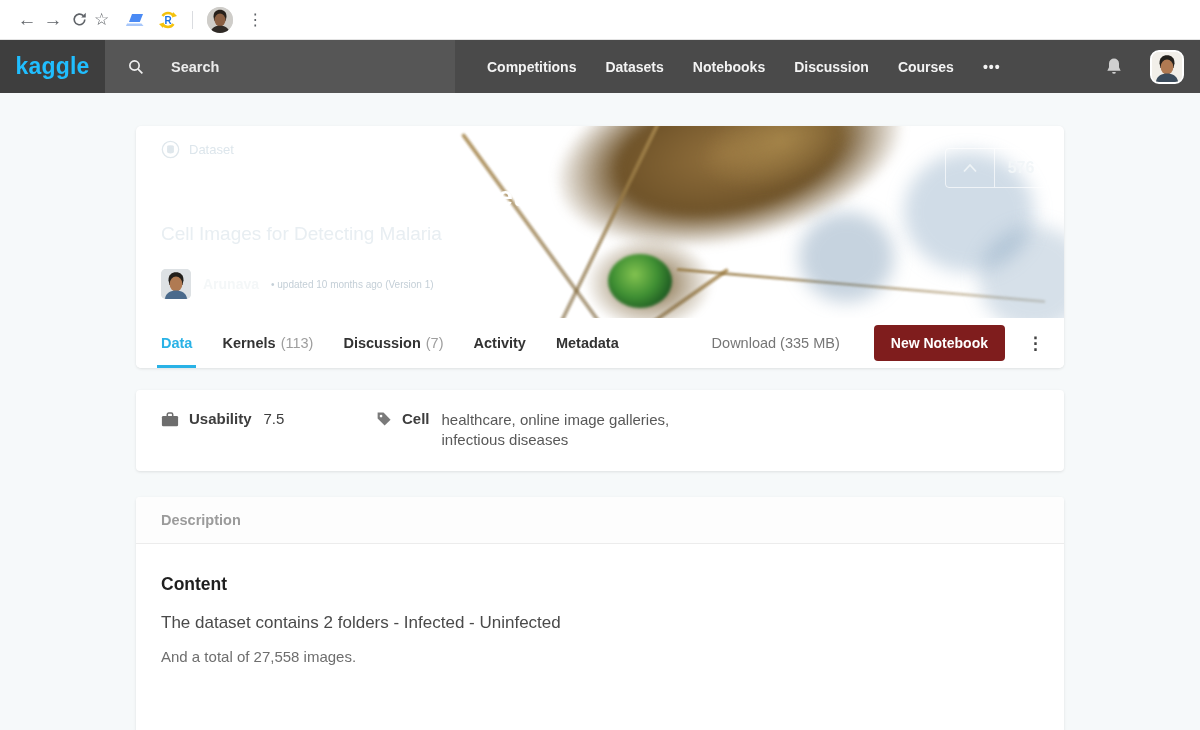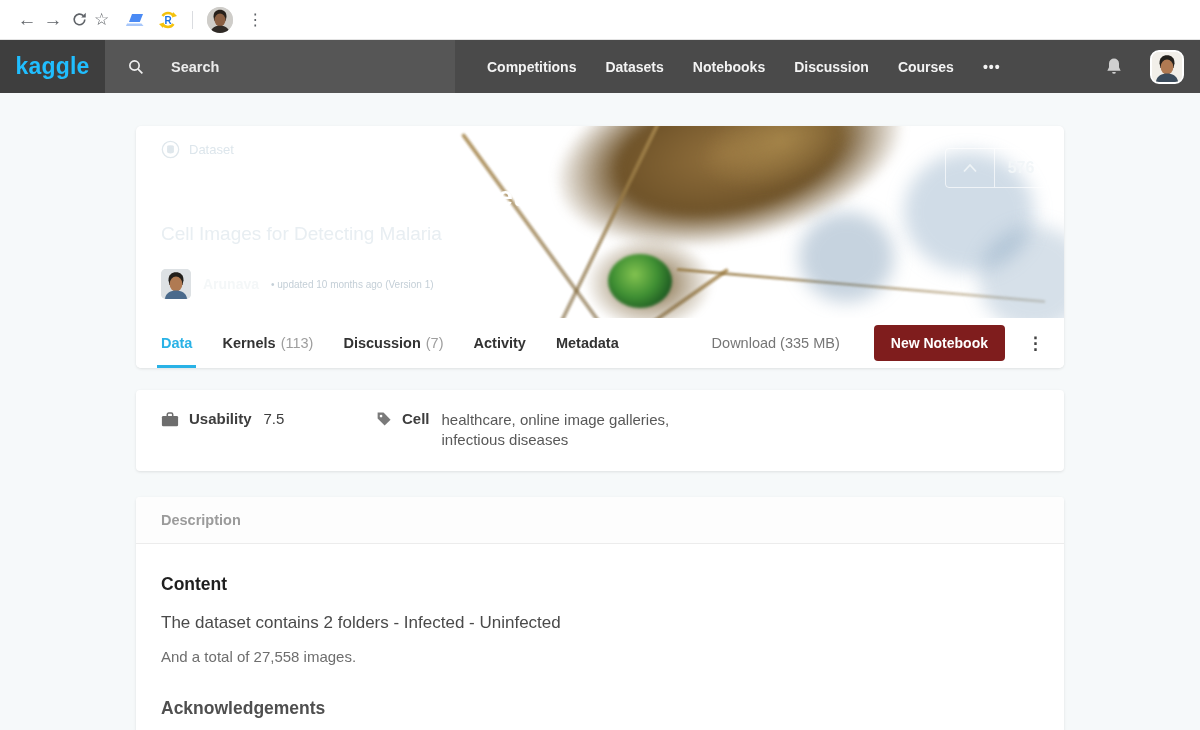--- a/index.html
+++ b/index.html
@@ -277,18 +277,17 @@
       <span class="tags-value">healthcare, online image galleries, infectious diseases</span>
     </div>
   </div>
 
   <div class="card desc-card">
     <div class="desc-head">Description</div>
     <div class="desc-body">
       <div class="h-content">Content</div>
       <p class="p1">The dataset contains 2 folders - Infected - Uninfected</p>
       <p class="p2">And a total of 27,558 images.</p>
-      <div class="h-ack">Acknowledgements</div>
 
     </div>
   </div>
 
 </div>
 
 </body></html>

